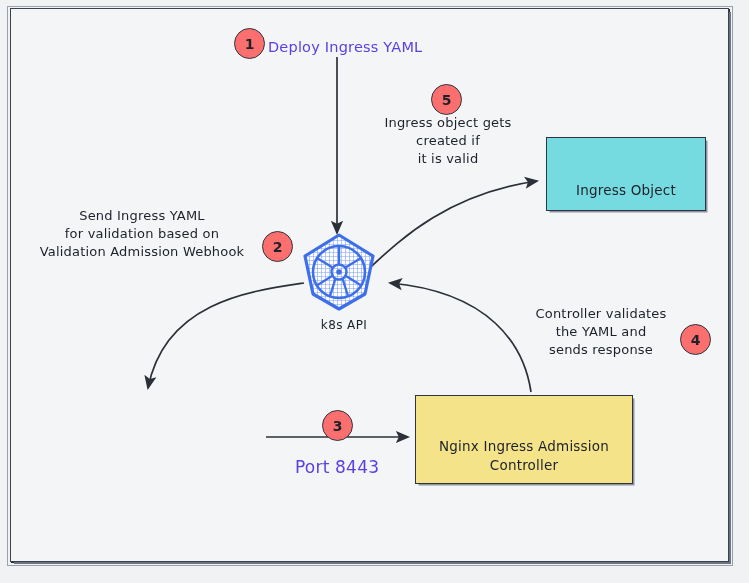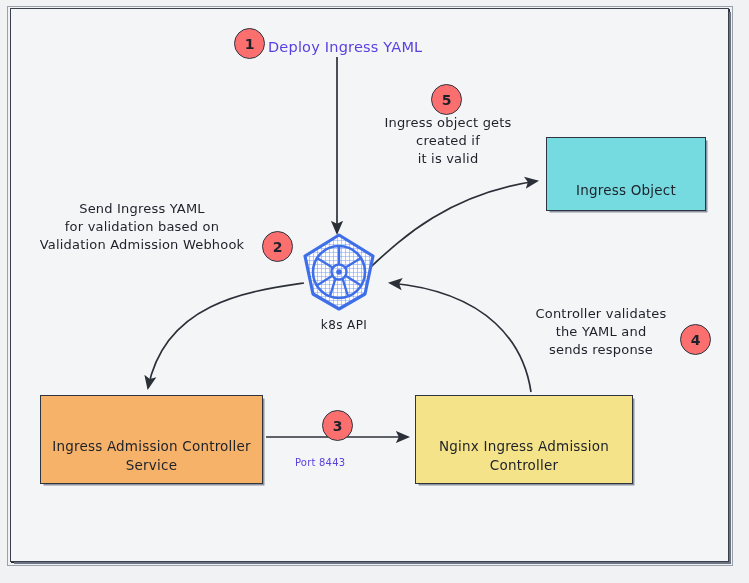--- a/index.html
+++ b/index.html
@@ -95,23 +95,23 @@
     font-family: "DejaVu Sans", sans-serif;
     font-size: 13px;
     line-height: 1.38;
     color: #1d2129;
     letter-spacing: 0.2px;
     white-space: pre-line;
   }
   .anno.accent { color: #5b3fe0; margin-top: 8px; }
   #anno-deploy { left: 268px; top: 29px; font-size: 14.5px; }
   #anno-created { left: 358px; top: 114px; width: 180px; text-align: center; }
-  #anno-send { left: 20px; top: 200px; width: 244px; text-align: center; }
+  #anno-send { left: 20px; top: 207px; width: 244px; text-align: center; }
   #anno-validates { left: 521px; top: 305px; width: 160px; text-align: center; }
-  #anno-port { left: 295px; top: 448px; font-size: 10px; }
+  #anno-port { left: 295px; top: 448px; font-size: 17px; }
   #label-k8s {
     position: absolute;
     left: 300px; top: 318px; width: 88px;
     text-align: center;
     font-family: "DejaVu Sans", sans-serif;
     font-size: 12px;
     color: #1d2129;
     letter-spacing: 0.4px;
   }
   #k8s-logo { position: absolute; left: 297px; top: 232px; width: 84px; height: 80px; }
@@ -160,24 +160,20 @@
     </g>
   </svg>
 
   <div id="label-k8s">k8s API</div>
 
   <div class="node" id="node-ingress-object">
     <span class="lbl">Ingress
 Object</span>
   </div>
 
-  <div class="node" id="node-admission-service">
-    <span class="lbl">Ingress Admission
-Controller Service</span>
-  </div>
 
   <div class="node" id="node-nginx-controller">
     <span class="lbl">Nginx Ingress
 Admission Controller</span>
   </div>
 
   <div class="badge" id="badge-1">1</div>
   <div class="badge" id="badge-2">2</div>
   <div class="badge" id="badge-3">3</div>
   <div class="badge" id="badge-4">4</div>

